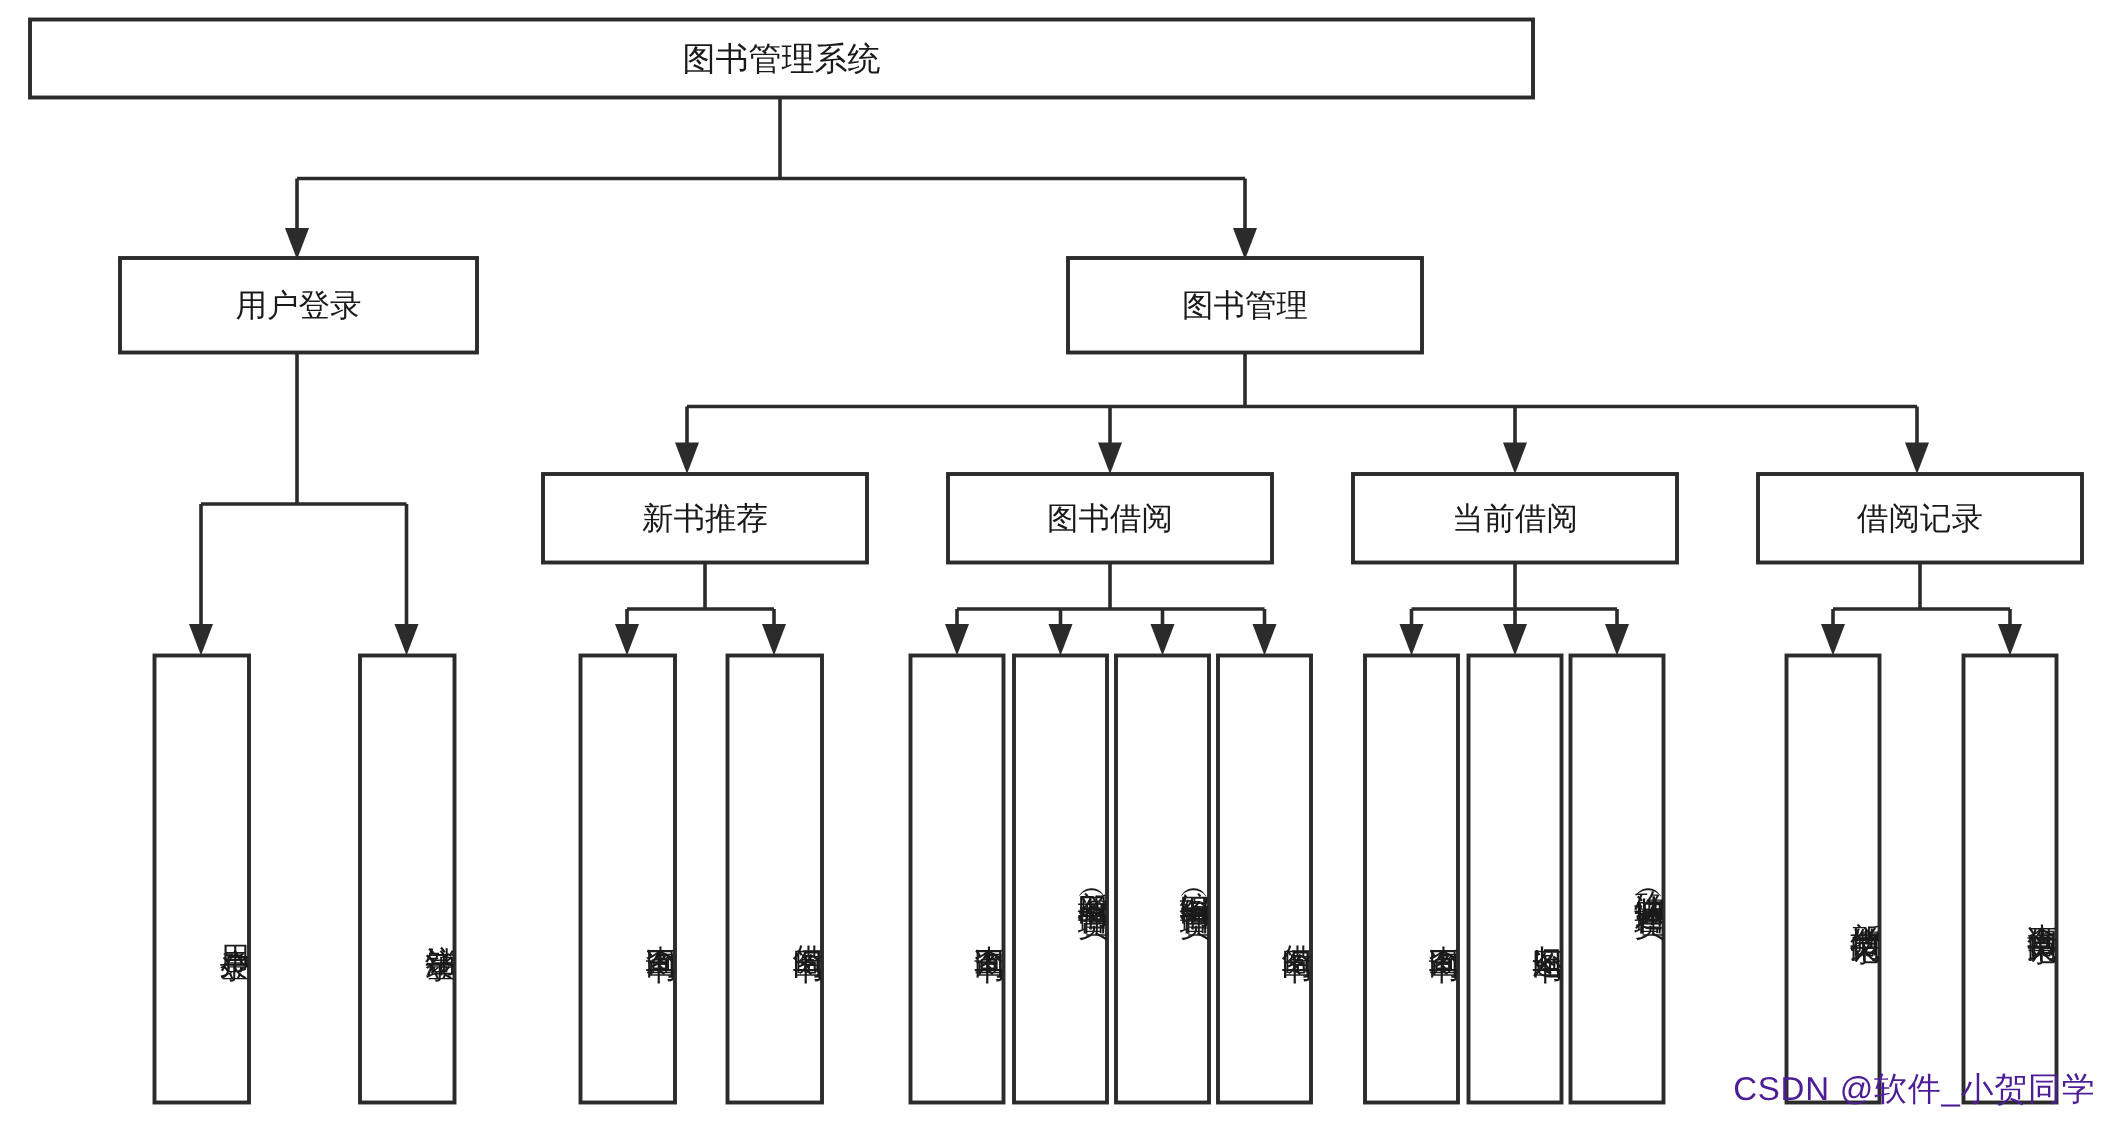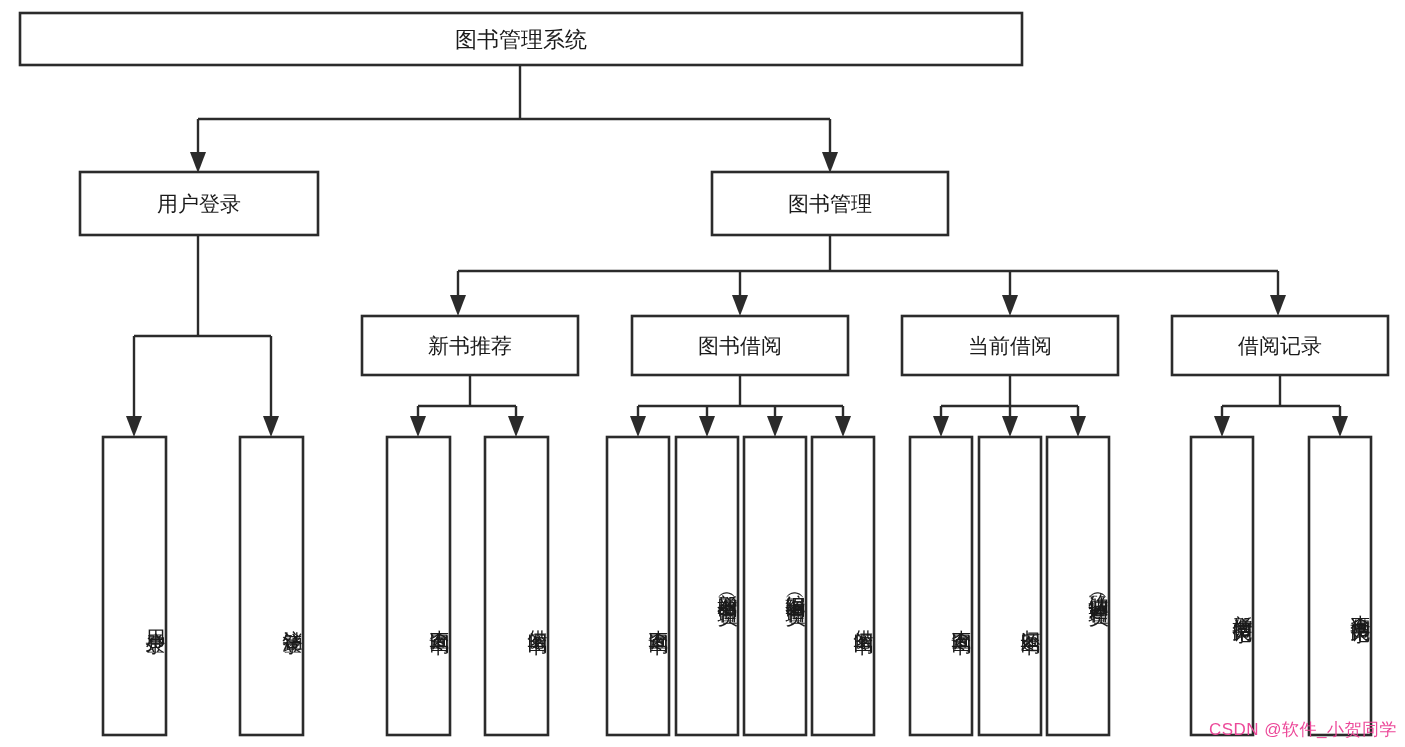--- a/index.html
+++ b/index.html
@@ -66,22 +66,22 @@
     align-items: flex-start;
     justify-content: center;
     pointer-events: none;
     user-select: none;
   }
   .watermark {
     position: absolute;
     right: 8px;
     bottom: 6px;
     font-family: "Liberation Sans", "DejaVu Sans", sans-serif;
-    font-size: 17px;
-    color: #ec4899;
+    font-size: 22px;
+    color: #4c1d95;
     letter-spacing: 0.5px;
     white-space: nowrap;
     user-select: none;
   }
 </style>
 </head>
 <body>
 
 <div id="diagram-root">
 

